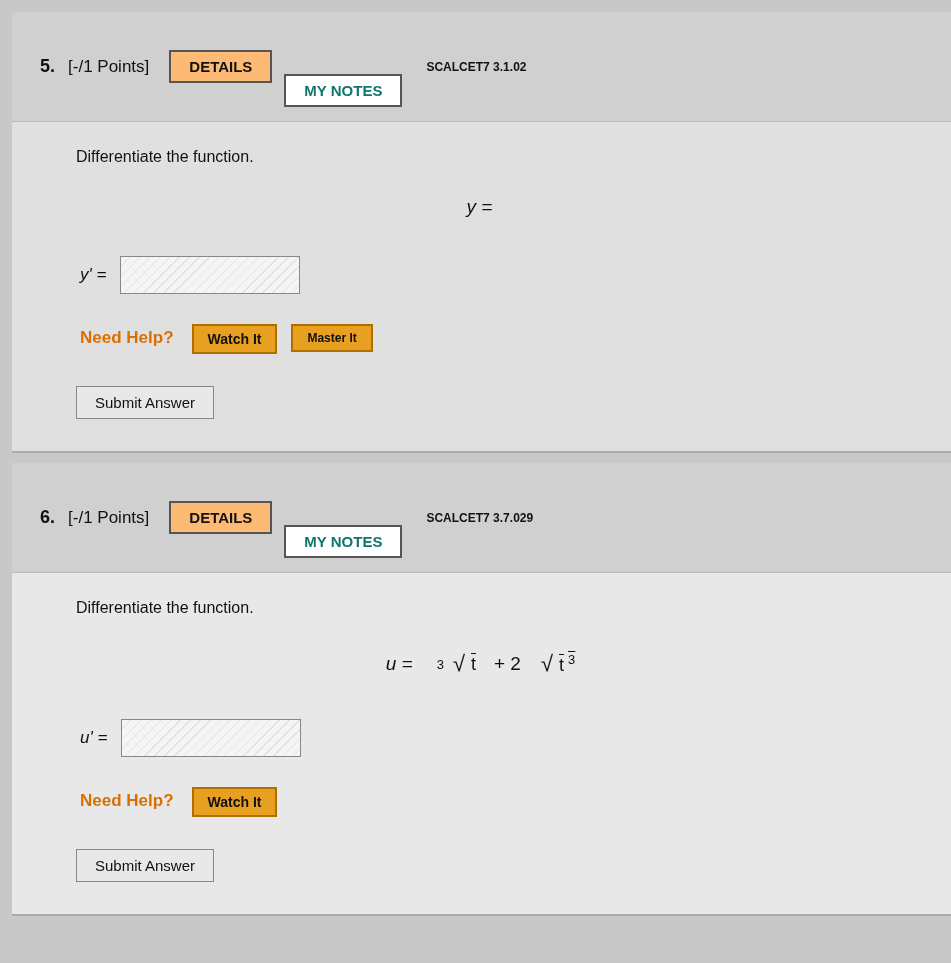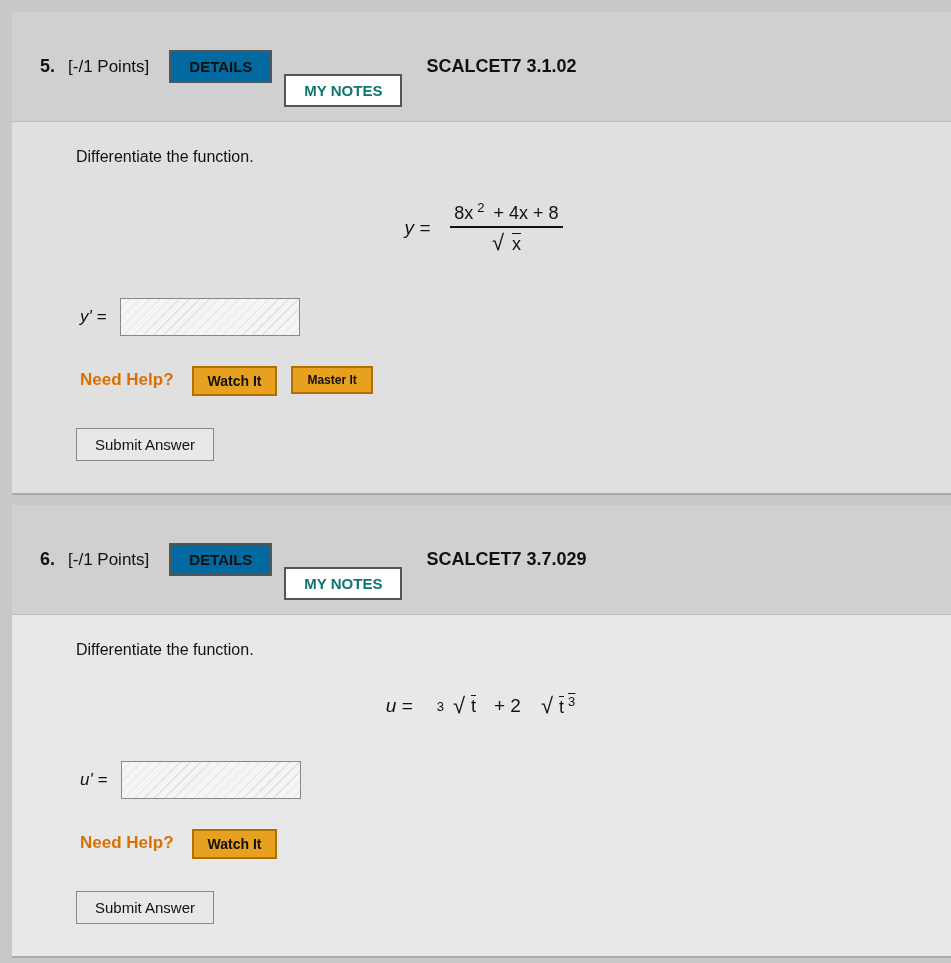--- a/index.html
+++ b/index.html
@@ -27,40 +27,40 @@
       border-bottom: 1px solid #bbb;
       gap: 12px;
     }
     .question-number {
       font-size: 18px;
       font-weight: bold;
       color: #111;
       white-space: nowrap;
     }
     .btn-details {
-      background: #0369a1;
+      background: #fdba74;
       border: 2px solid #555;
       padding: 6px 18px;
       font-size: 15px;
       font-weight: bold;
       cursor: pointer;
       color: #111;
     }
     .btn-my-notes {
       background: white;
       border: 2px solid #555;
       padding: 6px 18px;
       font-size: 15px;
       font-weight: bold;
       cursor: pointer;
       color: #0f766e;
       margin-top: 48px;
     }
     .scalcet-ref {
-      font-size: 18px;
+      font-size: 12px;
       font-weight: bold;
       color: #111;
       margin-left: 8px;
     }
     .question-body {
       background: #e0e0e0;
       padding: 22px 60px 28px 60px;
     }
     .question-body.light {
       background: #e8e8e8;
@@ -191,26 +191,20 @@
       <button class="btn-details">DETAILS</button>
       <button class="btn-my-notes">MY NOTES</button>
       <span class="scalcet-ref">SCALCET7 3.1.02</span>
     </div>
     <div class="question-body">
       <div class="differentiate-label">Differentiate the function.</div>
 
       <div class="formula-block">
         <span class="math-inline">
           <span style="font-style:italic; margin-right:8px;">y =</span>
-          <span class="fraction">
-            <span class="numerator">8x<sup>2</sup> + 4x + 8</span>
-            <span class="denominator">
-              <span style="font-size:22px;">√</span><span style="text-decoration: overline;">x</span>
-            </span>
-          </span>
         </span>
       </div>
 
       <div class="answer-row">
         <span class="answer-label">y' =</span>
         <input class="answer-input" type="text" value="" style="">
       </div>
 
       <div class="need-help-row">
         <span class="need-help-label">Need Help?</span>

